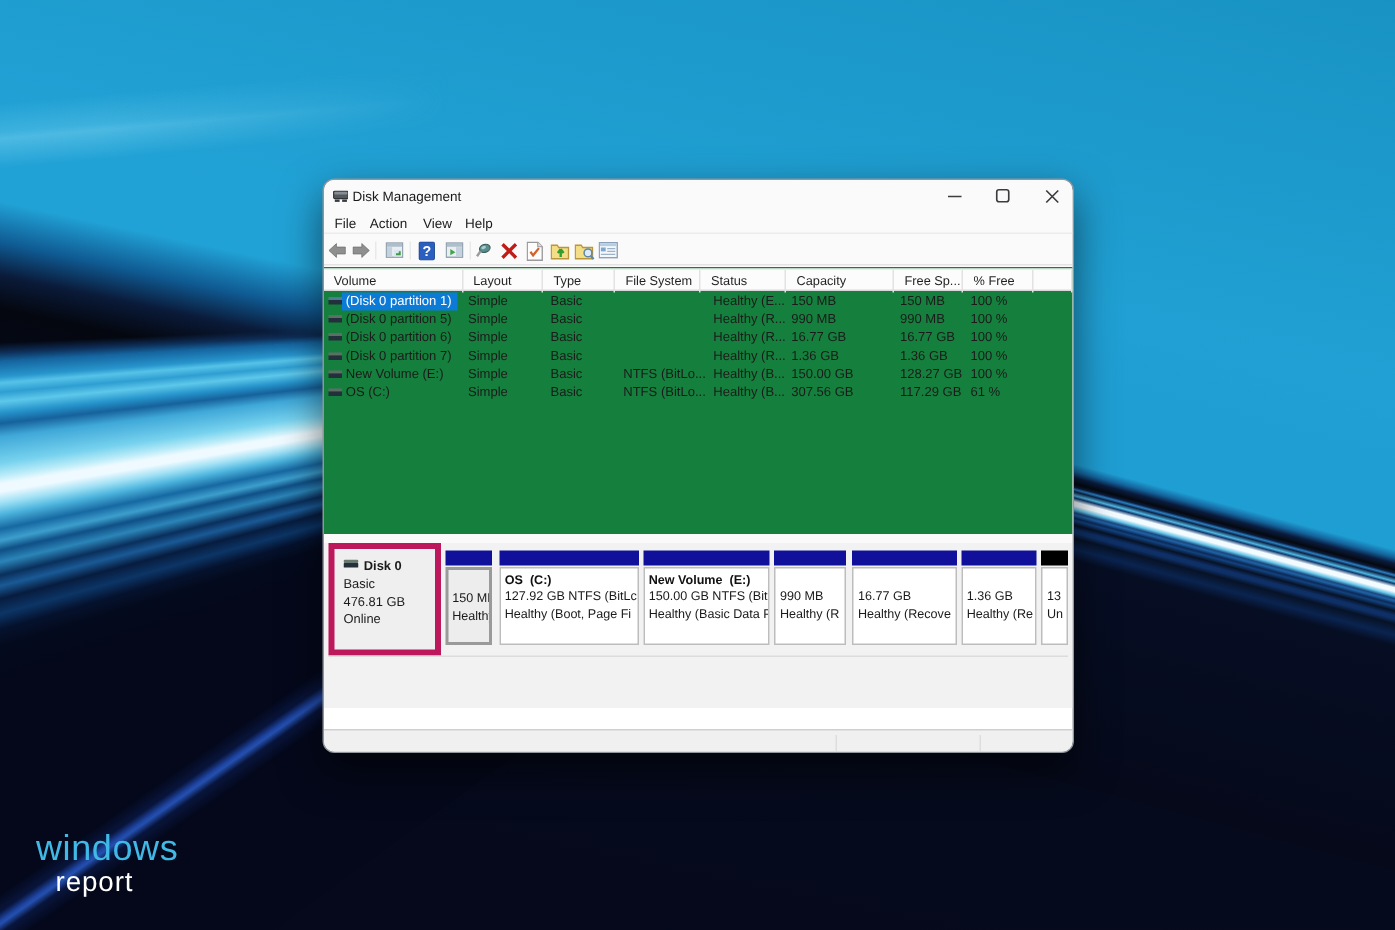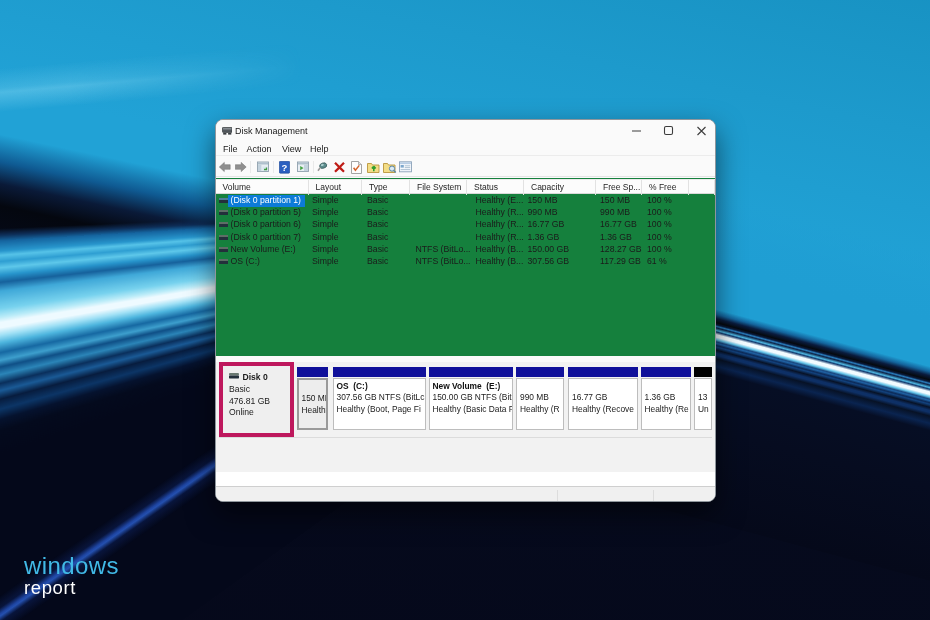--- a/index.html
+++ b/index.html
@@ -25,21 +25,21 @@
  #1f9ed3 113px, #14649c 118px, #0a1c3e 122px, #05090f 126px, #0a1c3e 128px,
  #2a7fc0 129.5px, #0d2448 131px, #4fb7e2 133.5px, #123a6e 135px,
  #f2fbff 137.5px, #f2fbff 140px, #62c3e8 142.5px, #1a4880 144.5px,
  #1f62a4 146px, #0c2a58 148px, #12427e 149.5px, #071226 152.5px,
  #0e3066 155.5px, #0e3066 157.5px, #071226 161px, #0a2450 168px,
  #060e24 175px, #060c20 230px, #05091a 100%)}
 .beam{position:absolute;left:-62px;top:522px;width:344px;height:32px;transform:rotate(-35deg);
 background:linear-gradient(180deg, rgba(18,48,130,0) 0%, rgba(20,52,140,.3) 32%, #1e44a0 47%, #2450af 53%, rgba(20,52,140,.3) 68%, rgba(18,48,130,0) 100%)}
 #logo{position:absolute;left:24px;top:552px;width:120px}
 #logo .w{color:#41b9e6;font-size:24px;letter-spacing:.4px}
-#logo .r{color:#fff;font-size:18.5px;margin-top:-3px;letter-spacing:.6px}
+#logo .r{color:#fff;font-size:18.5px;margin-top:-3px;margin-left:13px;letter-spacing:.6px}
 
 
 #win{position:absolute;left:214.5px;top:118.5px;width:501px;height:383px;background:#fff;
 border:1px solid #8f969c;border-radius:8px;box-shadow:0 12px 28px rgba(0,0,0,.55);overflow:hidden;font-size:9px;color:#1b1b1b}
 #chrome{position:absolute;left:0;top:0;right:0;height:58px;background:#fafafa}
 #title{position:absolute;left:0;top:0;right:0;height:23px}
 #title .txt{position:absolute;left:19.5px;top:6.5px;font-size:9px;color:#191919}
 #title svg{position:absolute}
 #menubar{position:absolute;left:0;top:23px;right:0;height:13.5px;border-bottom:1px solid #ececec}
 #menubar span{position:absolute;top:1.5px;font-size:9px;color:#1b1b1b}
@@ -277,21 +277,21 @@
     </div>
     <div class="bar" style="left:81px;width:31.5px"></div>
     <div class="pbox" style="left:81px;width:31.5px;border:2px solid #9a9a9a;background:#ededed">
       <div class="ln"></div>
         <div class="ln">150 MB</div>
         <div class="ln">Healthy</div>
     </div>
     <div class="bar" style="left:117px;width:93px"></div>
     <div class="pbox" style="left:117px;width:93px">
       <div class="ln b">OS&nbsp;&nbsp;(C:)</div>
-        <div class="ln">307.56 GB NTFS (BitLc</div>
+        <div class="ln">127.92 GB NTFS (BitLc</div>
         <div class="ln">Healthy (Boot, Page Fi</div>
     </div>
     <div class="bar" style="left:213px;width:84.5px"></div>
     <div class="pbox" style="left:213px;width:84.5px">
       <div class="ln b">New Volume&nbsp;&nbsp;(E:)</div>
         <div class="ln">150.00 GB NTFS (BitL</div>
         <div class="ln">Healthy (Basic Data P</div>
     </div>
     <div class="bar" style="left:300.5px;width:48px"></div>
     <div class="pbox" style="left:300.5px;width:48px">

